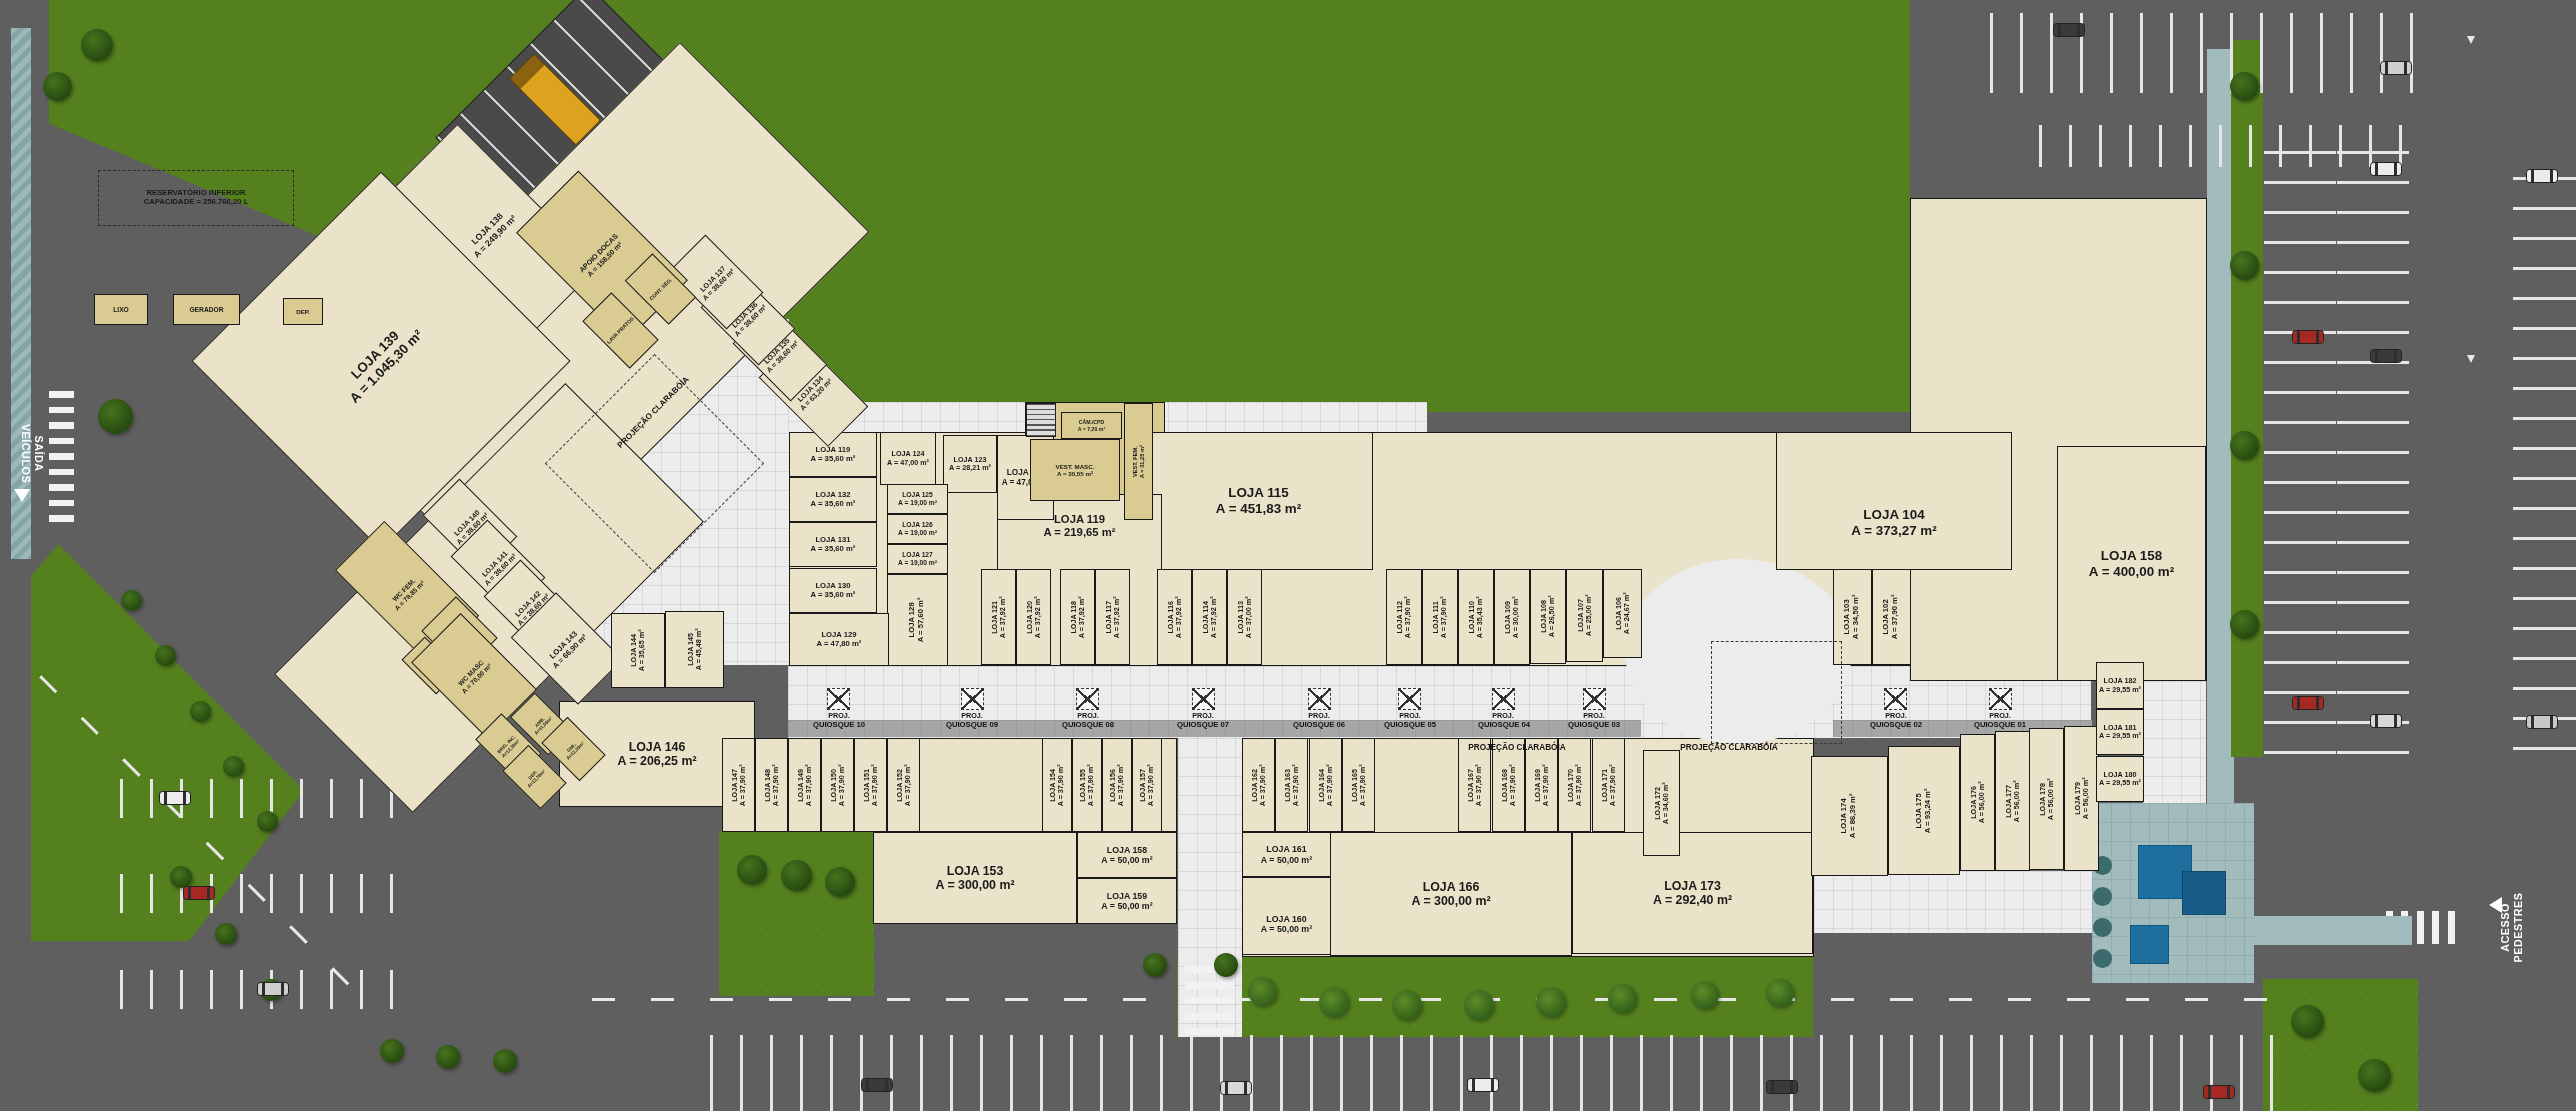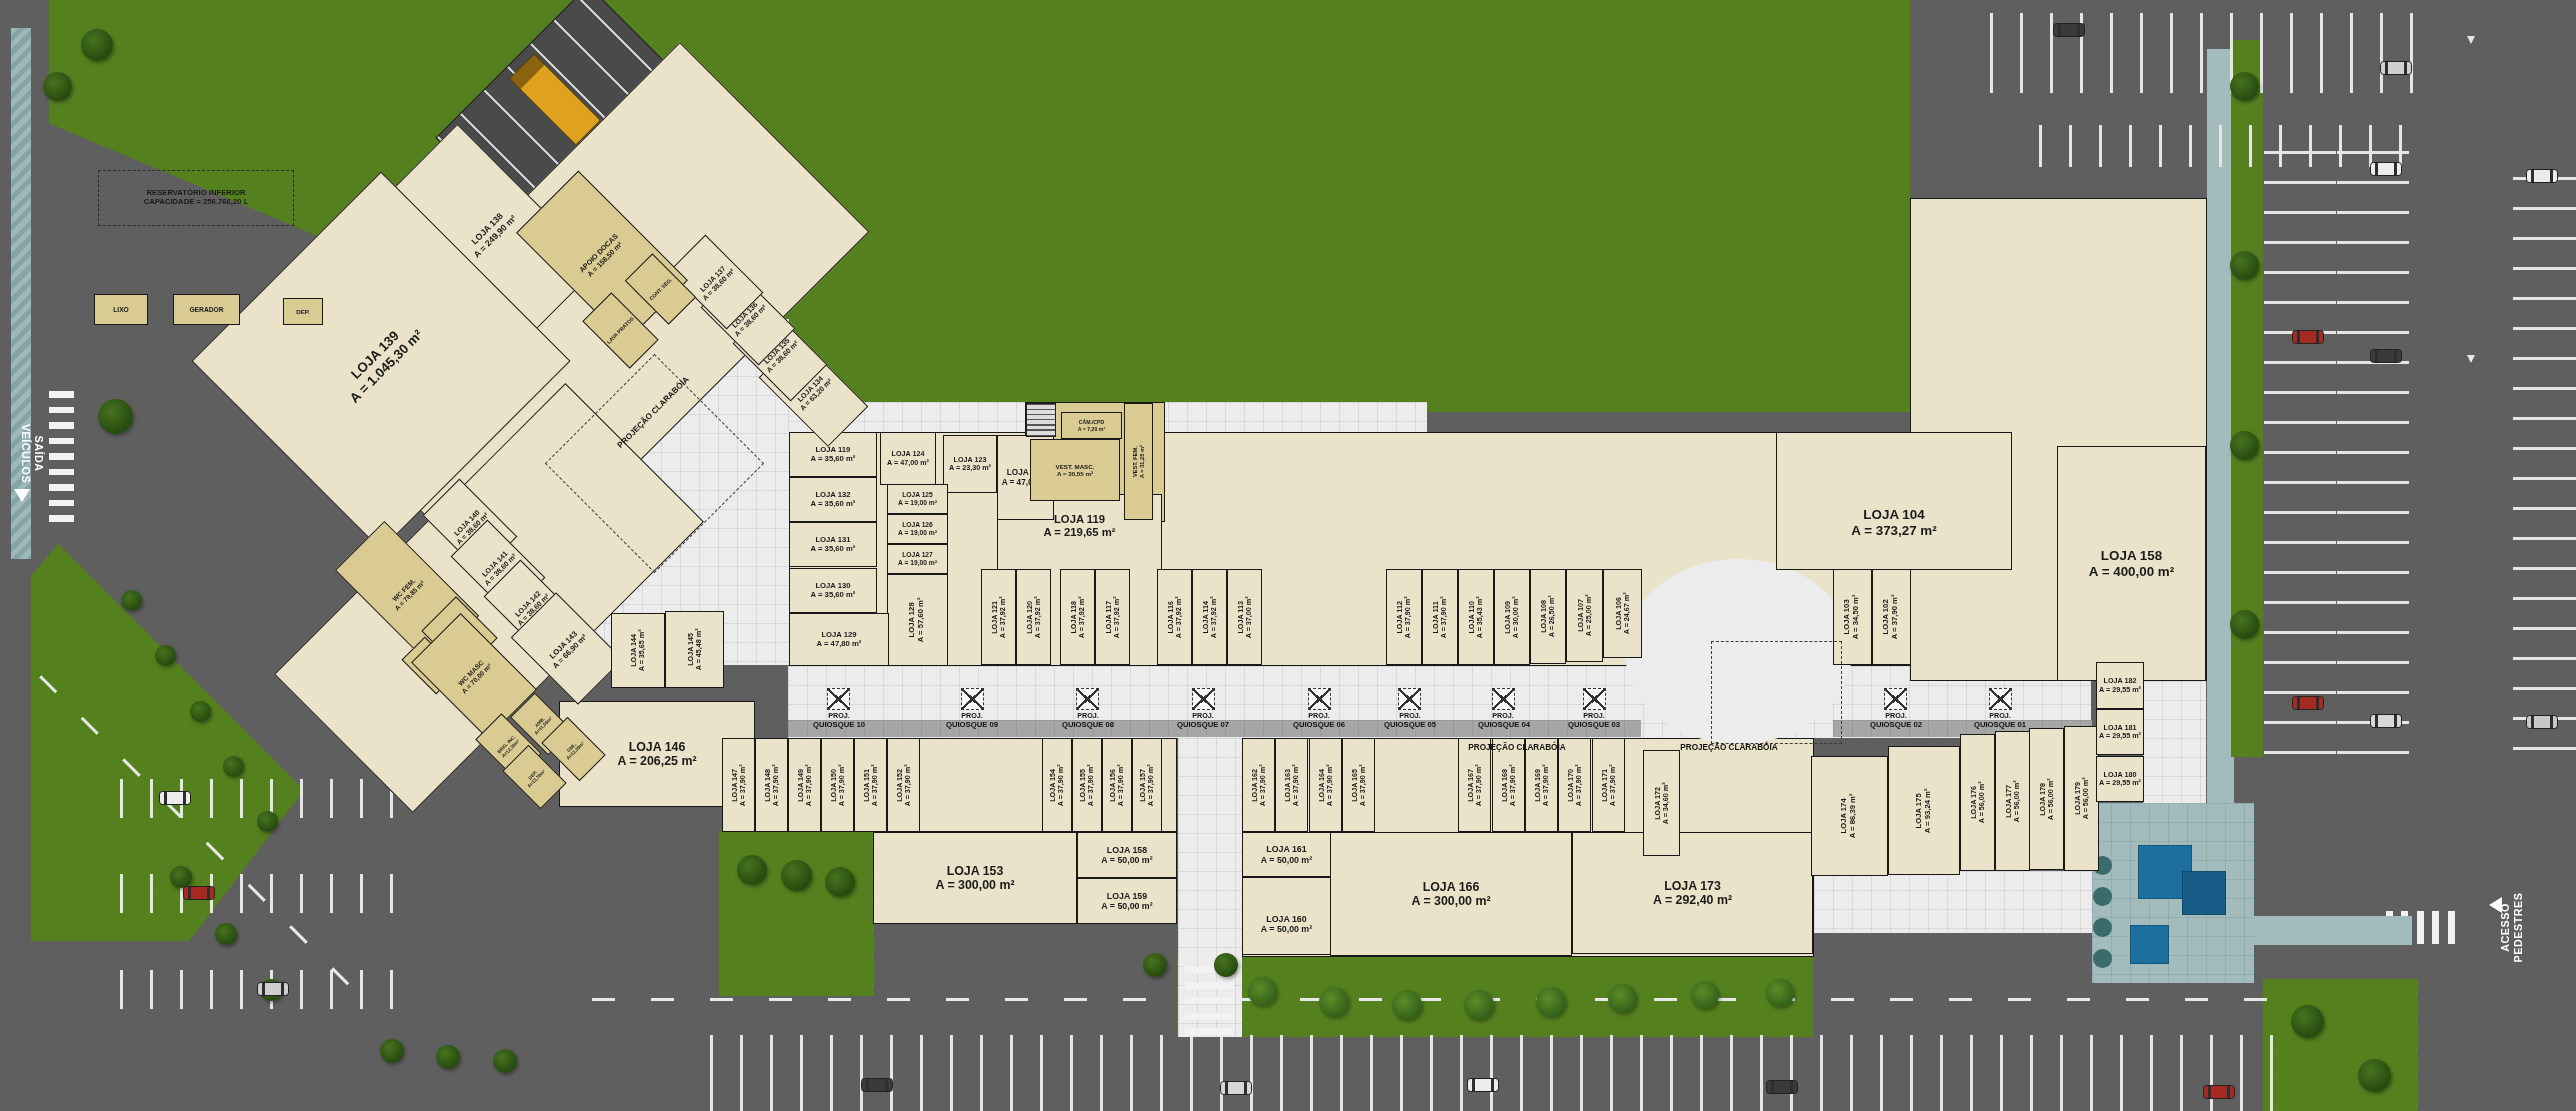--- a/index.html
+++ b/index.html
@@ -228,20 +228,26 @@
           <span class="ln">LOJA 113</span>
           <span class="ln">A = 37,00 m²</span>
         </div>
       </div>
       <div class="store" style="left: 1192px; top: 569px; width: 35px; height: 96px;">
         <div class="lbl v" style="position: static; font-size: 7.2px;">
           <span class="ln">LOJA 114</span>
           <span class="ln">A = 37,92 m²</span>
         </div>
       </div>
+      <div class="store big" style="left: 1144px; top: 432px; width: 229px; height: 138px;">
+        <div class="lbl" style="position: static; font-size: 13.4px;">
+          <span class="ln">LOJA 115</span>
+          <span class="ln">A = 451,83 m²</span>
+        </div>
+      </div>
       <div class="store" style="left: 1157px; top: 569px; width: 35px; height: 96px;">
         <div class="lbl v" style="position: static; font-size: 7.2px;">
           <span class="ln">LOJA 116</span>
           <span class="ln">A = 37,92 m²</span>
         </div>
       </div>
       <div class="store" style="left: 1095px; top: 569px; width: 35px; height: 96px;">
         <div class="lbl v" style="position: static; font-size: 7.2px;">
           <span class="ln">LOJA 117</span>
           <span class="ln">A = 37,92 m²</span>
@@ -273,21 +279,21 @@
       </div>
       <div class="store" style="left: 997px; top: 435px; width: 57px; height: 85px;">
         <div class="lbl" style="position: static; font-size: 8.2px;">
           <span class="ln">LOJA 122</span>
           <span class="ln">A = 47,00 m²</span>
         </div>
       </div>
       <div class="store" style="left: 943px; top: 435px; width: 54px; height: 58px;">
         <div class="lbl" style="position: static; font-size: 7.2px;">
           <span class="ln">LOJA 123</span>
-          <span class="ln">A = 23,30 m²</span>
+          <span class="ln">A = 28,21 m²</span>
         </div>
       </div>
       <div class="store" style="left: 880px; top: 432px; width: 56px; height: 53px;">
         <div class="lbl" style="position: static; font-size: 7.2px;">
           <span class="ln">LOJA 124</span>
           <span class="ln">A = 47,00 m²</span>
         </div>
       </div>
       <div class="store" style="left: 887px; top: 484px; width: 61px; height: 30px;">
         <div class="lbl" style="position: static; font-size: 6.7px;">

